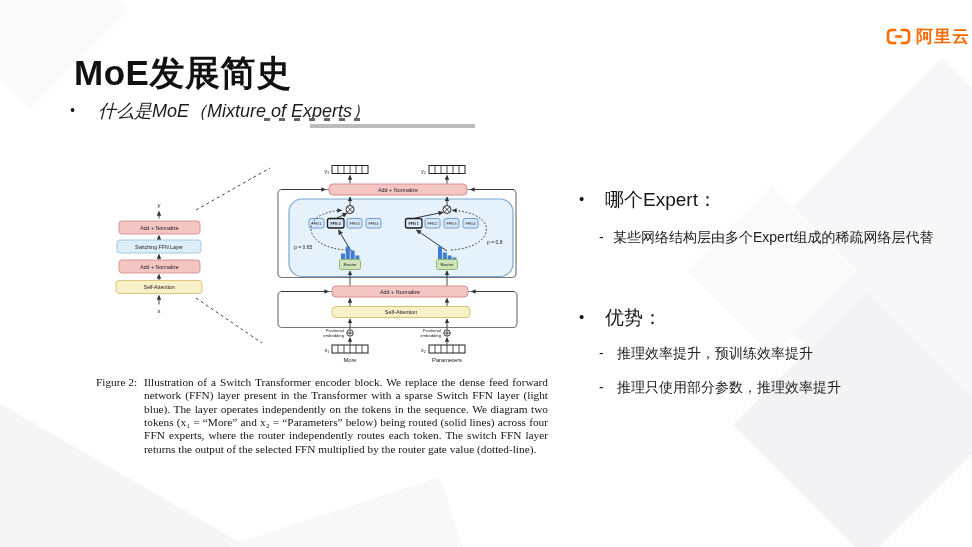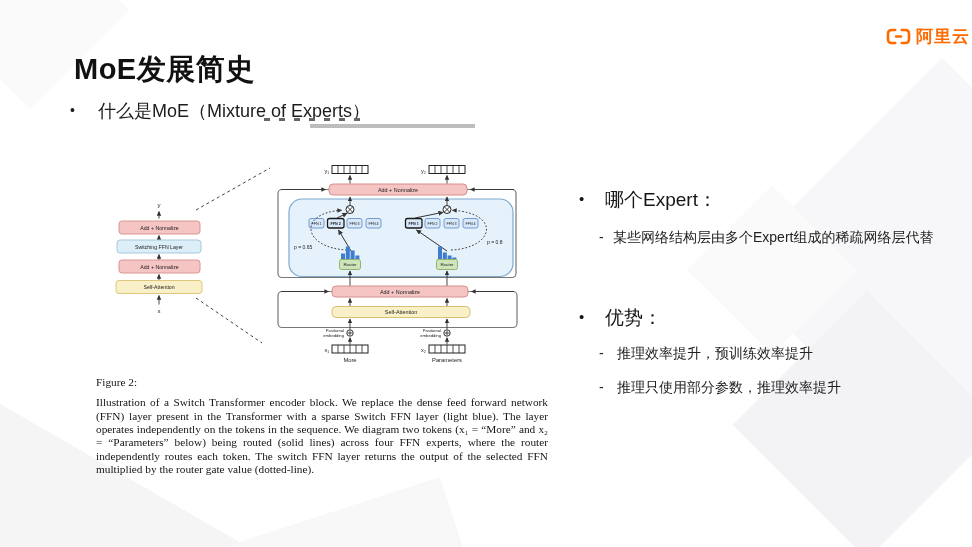--- a/index.html
+++ b/index.html
@@ -12,36 +12,36 @@
   .bg-poly { position:absolute; background:#f6f6f8; transform:rotate(45deg); z-index:0; }
   .bg-p1 { right:-120px; top:120px; width:300px; height:300px; background:#f7f7f9; }
   .bg-p2 { right:10px; top:330px; width:190px; height:190px; background:#f3f3f6; }
   .bg-p3 { right:140px; top:210px; width:120px; height:120px; background:#fafafb; }
   .bg-p4 { left:-80px; bottom:-140px; width:320px; height:220px; background:#f5f5f6; transform:rotate(30deg); }
   .bg-p5 { left:250px; bottom:-120px; width:220px; height:160px; background:#f8f8f9; transform:rotate(-18deg); }
   .bg-p6 { left:-40px; top:-60px; width:140px; height:140px; background:#fafafa; }
 
   .content { position:relative; z-index:1; width:100%; height:100%;margin-left:32px; }
 
-  .title { position:absolute; left:42px; top:50px; font-size:29px; font-weight:700; letter-spacing:.5px; color:#111; }
-  .intro { position:absolute; left:38px; top:99px; font-size:18px; color:#1c1c1c; }
+  .title { position:absolute; left:42px; top:50px; font-size:35px; font-weight:700; letter-spacing:.5px; color:#111; }
+  .intro { position:absolute; left:38px; top:99px; font-size:18px; color:#1c1c1c;font-style:italic; }
   .intro .dot { display:inline-block; width:28px; font-size:14px; vertical-align:2px; }
 
   
   .logo { position:absolute; right:34px; top:25px; display:flex; align-items:center; gap:4px; }
   .logo .brand { font-size:17px; font-weight:700; color:#FF6A00; letter-spacing:1px; }
 
   
   .figure-wrap { position:absolute; left:60px; top:122px; width:460px; }
   .fig-artifact1 { position:absolute; left:172px; top:-4px; width:100px; height:3px;
     background:repeating-linear-gradient(90deg,#666 0 6px,transparent 6px 15px); }
   .fig-artifact2 { position:absolute; left:218px; top:2px; width:165px; height:4px; background:#9a9a9a; opacity:.65; }
   .fig-svg { display:block; }
   .caption { display:flex; gap:7px; width:452px; margin:4px 0 0 4px;
-    font-family:"Liberation Serif","DejaVu Serif",serif; font-size:11.3px; line-height:1.18; color:#141414;flex-direction:column; }
+    font-family:"Liberation Serif","DejaVu Serif",serif; font-size:11.3px; line-height:1.18; color:#141414; }
   .cap-label { white-space:nowrap; }
   .cap-text { flex:1; text-align:justify; }
 
   
   .rline { position:absolute; white-space:nowrap; }
   .lvl1 { font-size:19px; color:#161616; }
   .lvl1 .dot { display:inline-block; width:26px; font-size:15px; vertical-align:2px; }
   .lvl2 { font-size:14px; color:#222; }
   .lvl2 .dash { display:inline-block; width:14px; }
 

